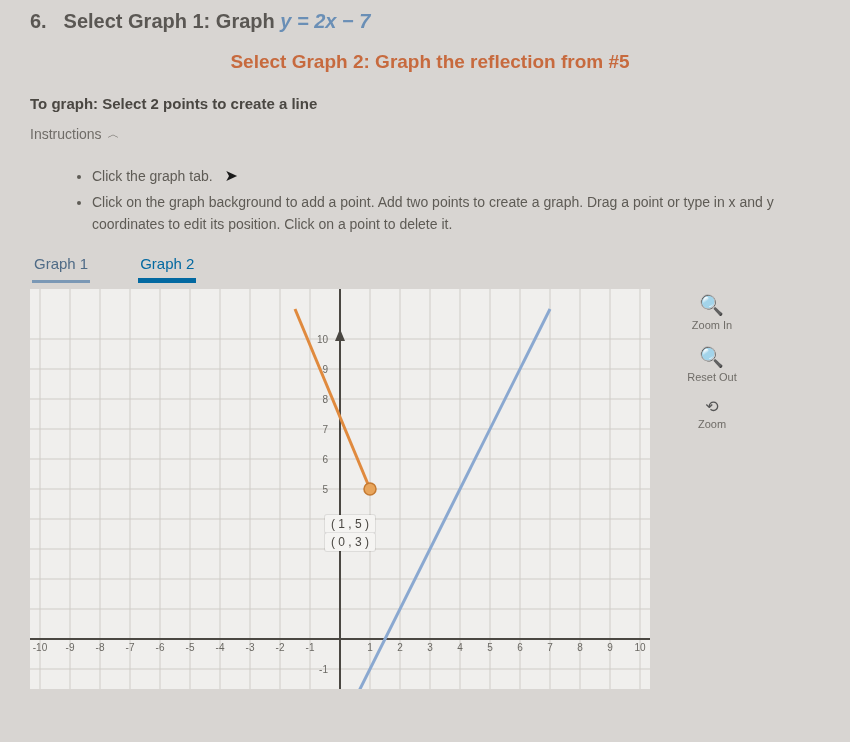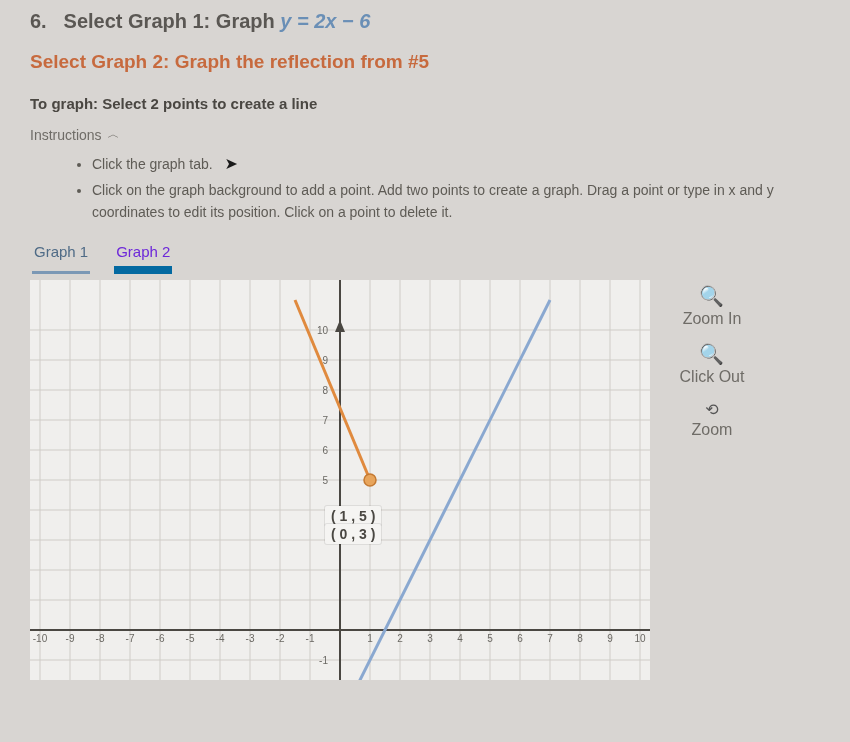--- a/index.html
+++ b/index.html
@@ -9,58 +9,58 @@
     color: #4a4742;
     width: 850px;
     height: 742px;
     overflow: hidden;
     padding: 10px 20px 0 30px;
   }
   .q-num { display:inline-block; width: 28px; font-size: 20px; font-weight: 600; color:#5a5753; vertical-align: top;}
   .title-line { font-size: 20px; font-weight: 600; color:#5a5753; margin-bottom: 18px;}
   .title-line-2 { font-size: 19px; font-weight: 600; margin-bottom: 22px;}
   .blue { color:#6a8fb6; font-style: italic;}
-  .orange { color:#c76a3e; }
+  .orange { color:#c76a3e;text-align:center; }
   .subhead { font-size: 15px; font-weight: 700; color:#4a4742; margin-bottom: 14px;}
-  .instr-toggle { font-size: 14px; color:#6f6c67; margin-bottom: 8px; display:flex; align-items:center; gap:6px; cursor:pointer;}
+  .instr-toggle { font-size: 14px; color:#6f6c67; margin-bottom: 20px; display:flex; align-items:flex-start; gap:6px; cursor:pointer;}
   .instr-toggle .chev { font-size:12px; }
   ul.instr { list-style: disc; padding-left: 26px; margin-bottom: 16px;}
   ul.instr li { font-size: 14px; color:#5e5b55; line-height: 1.6; margin-bottom: 2px; margin-left: 36px;}
   .cursor-ptr { display:inline-block; margin-left: 8px; font-size: 16px; color:#1a1a1a;}
   .tabs { display:flex; gap:24px; padding-left:2px; margin-bottom: 6px;}
   .tab { font-size: 15px; color:#5e5b55; padding: 4px 2px 6px; cursor:pointer; }
   .tab.active1 { border-bottom: 3px solid #7b98b5; color:#4f6b86;}
-  .tab.active2 { border-bottom: 8px solid #0369a1; color:#6d28d9;}
+  .tab.active2 { border-bottom: 5px solid #0369a1; color:#0369a1;margin-left:24px;}
   .graph-wrap { display:flex; align-items:flex-start; gap:22px;}
   .graph {
     width: 620px; height: 400px;
     background: #f0efed;
     position: relative;
     overflow: hidden;
   }
   .controls { width: 80px; padding-top: 4px;}
   .ctrl-btn { display:flex; flex-direction:column; align-items:center; margin-bottom: 14px; cursor:pointer;}
   .ctrl-btn .icon { font-size: 20px; color:#555;}
-  .ctrl-btn .lbl { font-size: 16px; color:#6f6c67; margin-top: 2px; text-align:center;}
+  .ctrl-btn .lbl { font-size: 11px; color:#6f6c67; margin-top: 2px; text-align:center;}
   .ctrl-btn.reset .icon { font-size: 16px;}
   svg.plot { width:100%; height:100%; display:block;}
   .tick-label { font-size: 10px; fill:#6a6863; }
   .point-label {
     position:absolute; background:#f5f4f2; color:#4a4742;
-    font-size: 14px; font-weight: 700; padding: 2px 6px;
+    font-size: 12px; font-weight: 400; padding: 2px 6px;
     border-radius: 2px; box-shadow: 0 0 0 1px rgba(0,0,0,0.08);
     white-space: nowrap;
   }
 </style>
 </head>
 <body>
 
 <div class="title-line">
   <span class="q-num">6.</span>
-  <span>Select Graph 1: Graph </span><span class="blue">y</span><span class="blue"> = </span><span class="blue">2x − 6</span>
+  <span>Select Graph 1: Graph </span><span class="blue">y</span><span class="blue"> = </span><span class="blue">2x − 7</span>
 </div>
 
 <div class="title-line-2 orange">Select Graph 2: Graph the reflection from #5</div>
 
 <div class="subhead">To graph: Select 2 points to create a line</div>
 
 <div class="instr-toggle">
   <span>Instructions</span>
   <span class="chev">︿</span>
 </div>
@@ -166,20 +166,20 @@
     <div class="point-label" style="left:295px; top:244px;">( 0 , 3 )</div>
   </div>
 
   <div class="controls">
     <div class="ctrl-btn">
       <span class="icon">🔍</span>
       <span class="lbl">Zoom In</span>
     </div>
     <div class="ctrl-btn">
       <span class="icon">🔍</span>
-      <span class="lbl">Click Out</span>
+      <span class="lbl">Reset Out</span>
     </div>
     <div class="ctrl-btn reset">
       <span class="icon">⟲</span>
       <span class="lbl">Zoom</span>
     </div>
   </div>
 </div>
 
 </body></html>

